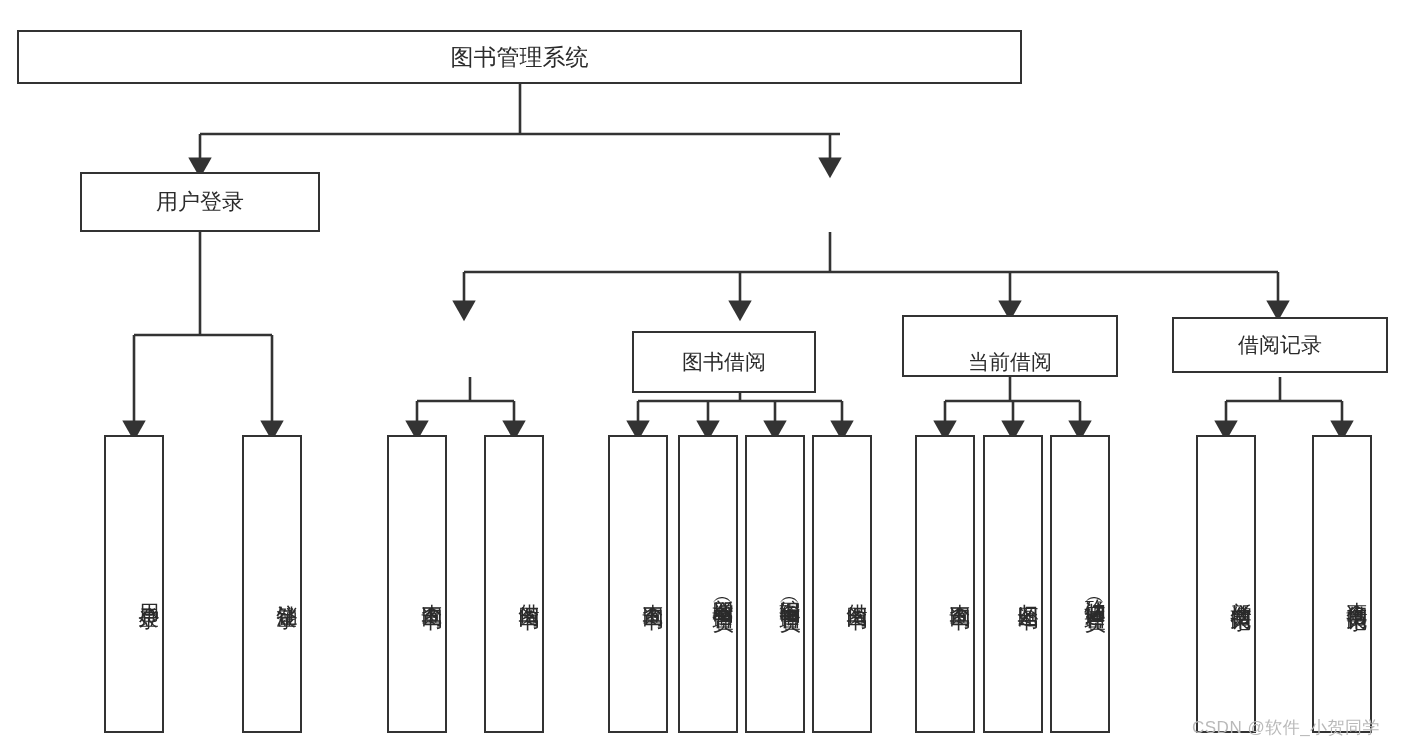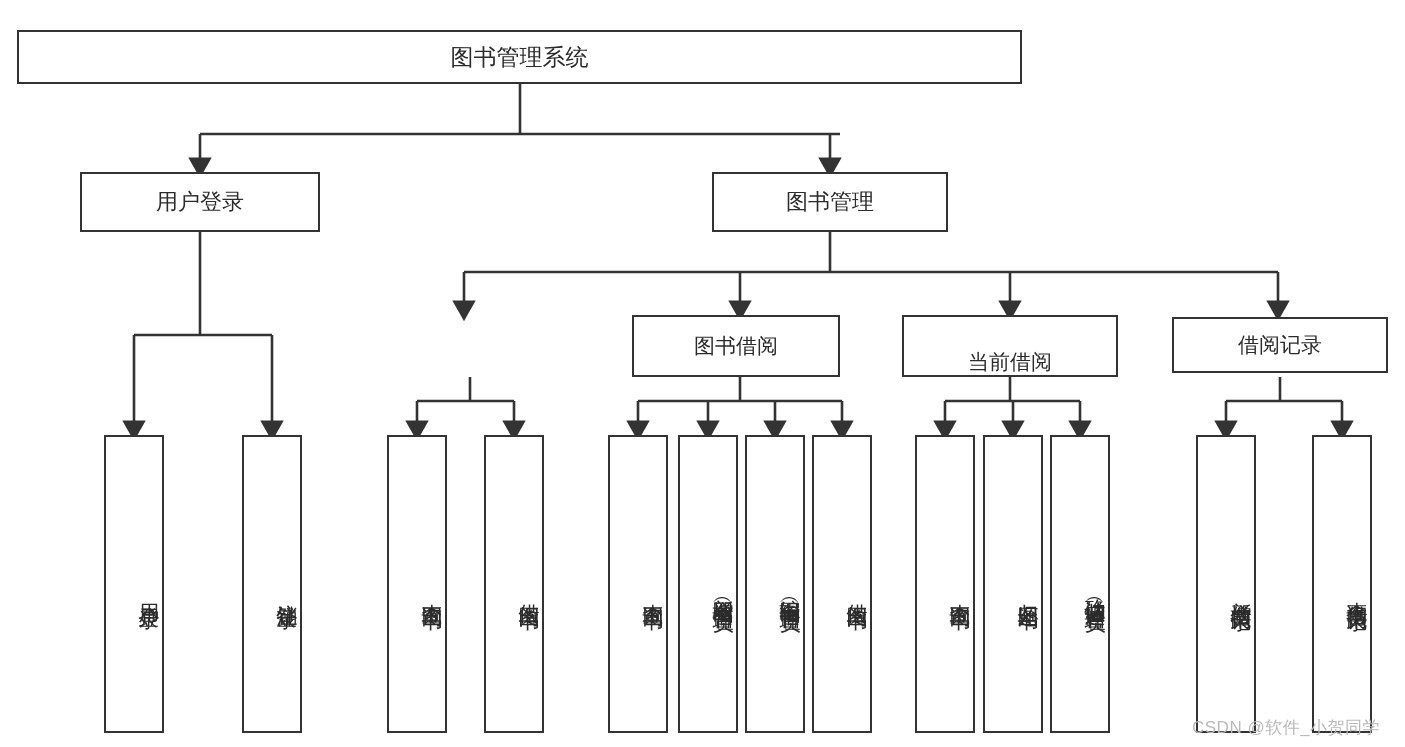--- a/index.html
+++ b/index.html
@@ -119,25 +119,22 @@
     </g>
   </svg>
 
   <div class="node root" style="left:17px; top:14px; width:1005px; height:54px;">
     <span>图书管理系统</span>
   </div>
 
   <div class="node level2" style="left:80px; top:172px; width:240px; height:60px;">
     <span>用户登录</span>
   </div>
-  <div class="node level2" style="left:712px; top:172px; width:236px; height:60px;">
-    <span>图书管理</span>
-  </div>
 
-  <div class="node level3" style="left:632px; top:315px; width:208px; height:62px;">
+  <div class="node level3" style="left:632px; top:331px; width:184px; height:62px;">
     <span>图书借阅</span>
   </div>
   <div class="node level3" style="left:902px; top:315px; width:216px; height:62px;align-items:flex-end;">
     <span>当前借阅</span>
   </div>
   <div class="node level3" style="left:1172px; top:317px; width:216px; height:56px;">
     <span>借阅记录</span>
   </div>
 
   <div class="node leaf" style="left:104px; top:435px; width:60px; height:298px;">

